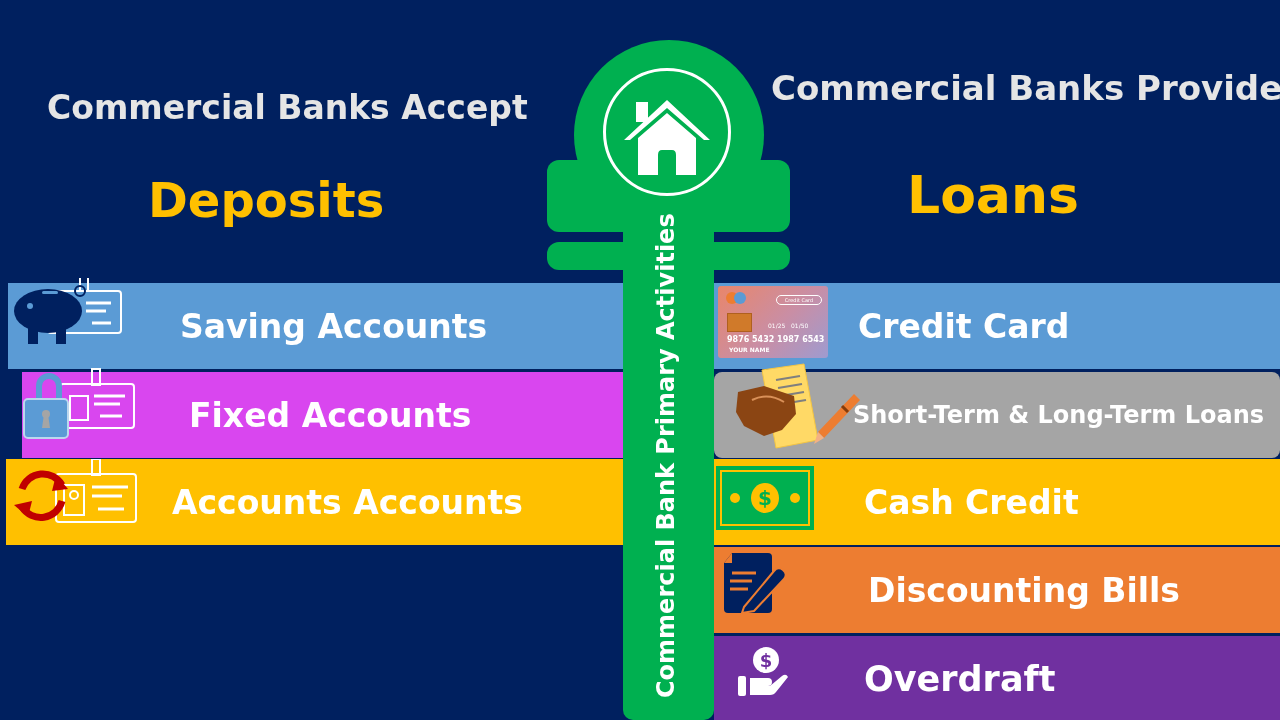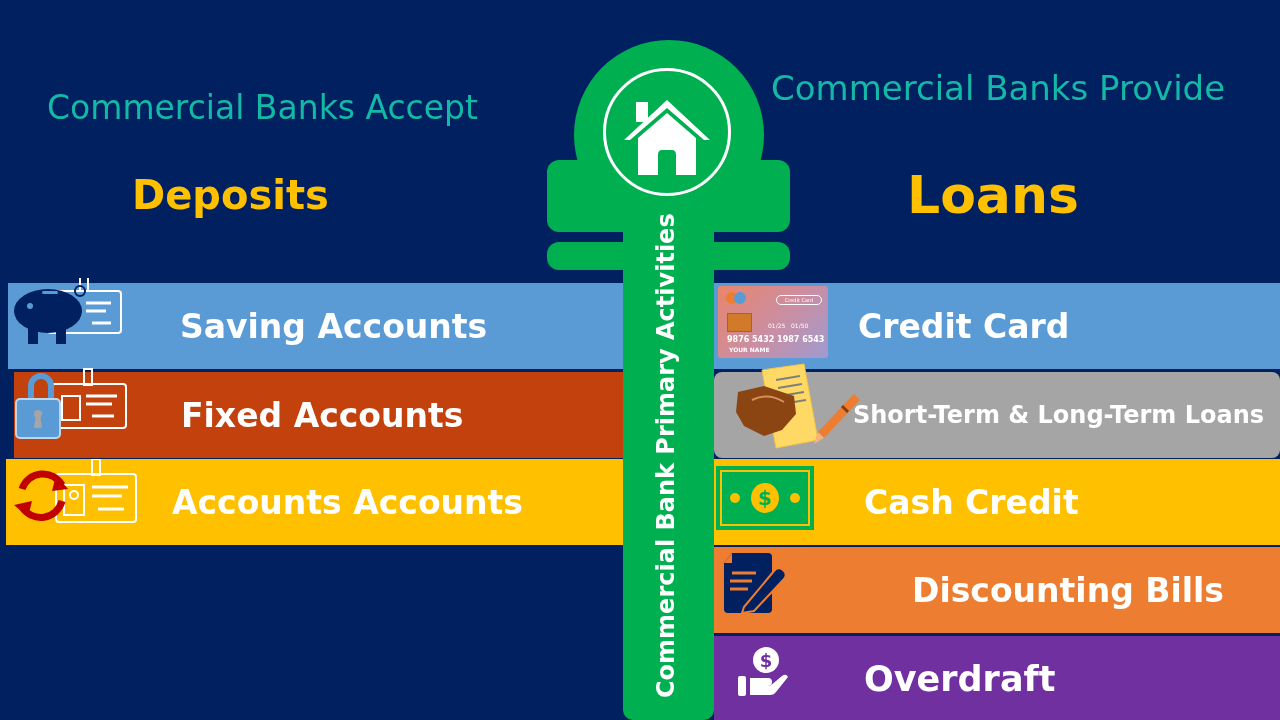--- a/index.html
+++ b/index.html
@@ -1,31 +1,31 @@
 <!DOCTYPE html>
 <html><head>
 <meta charset="utf-8">
 <style>
   html, body { margin:0; padding:0; }
   body { width:1280px; height:720px; background:#00205F; position:relative; overflow:hidden;
          font-family:"DejaVu Sans", "Liberation Sans", sans-serif; }
   .abs { position:absolute; }
-  .heading { color:#14b8a6; font-weight:normal; white-space:nowrap; }
+  .heading { color:#e5e5e5; font-weight:bold; white-space:nowrap; }
   .big { color:#FFC000; font-weight:bold; white-space:nowrap; }
   .bar { position:absolute; height:86px; display:flex; align-items:center; }
   .bar .label { color:#fff; font-weight:bold; white-space:nowrap; position:absolute; }
   .icon { position:absolute; }
   .vtext { position:absolute; color:#fff; font-weight:bold; font-size:24px; white-space:nowrap;
            transform:rotate(-90deg); transform-origin:left top; }
 </style>
 </head>
 <body>
 
 <div class="abs heading" style="left:47px; top:88px; font-size:33px;">Commercial Banks Accept</div>
-<div class="abs big" style="left:132px; top:172px; font-size:40px;">Deposits</div>
+<div class="abs big" style="left:148px; top:172px; font-size:48px;">Deposits</div>
 
 <div class="abs heading" style="left:771px; top:68px; font-size:34px;">Commercial Banks Provide</div>
 <div class="abs big" style="left:907px; top:165px; font-size:52px;">Loans</div>
 
 <div class="bar" style="left:8px; top:283px; width:620px; background:#5B9BD5;">
   <svg class="icon" style="left:0;top:-5px" width="120" height="70" viewBox="0 0 120 70">
     <rect x="40" y="13" width="73" height="42" rx="3" fill="none" stroke="#fff" stroke-width="2"></rect>
     <rect x="72" y="-2" width="8" height="15" fill="none" stroke="#fff" stroke-width="2"></rect>
     <line x1="78" y1="25" x2="103" y2="25" stroke="#fff" stroke-width="3"></line>
     <line x1="78" y1="33" x2="98" y2="33" stroke="#fff" stroke-width="3"></line>
@@ -33,21 +33,21 @@
     <ellipse cx="40" cy="33" rx="34" ry="22" fill="#00205F"></ellipse>
     <rect x="20" y="48" width="10" height="18" fill="#00205F"></rect>
     <rect x="48" y="48" width="10" height="18" fill="#00205F"></rect>
     <circle cx="72" cy="13" r="5" fill="none" stroke="#00205F" stroke-width="2"></circle>
     <circle cx="22" cy="28" r="3" fill="#5B9BD5"></circle>
     <rect x="34" y="13" width="16" height="3" rx="1.5" fill="#5B9BD5"></rect>
   </svg>
   <span class="label" style="left:172px; font-size:33px;">Saving Accounts</span>
 </div>
 
-<div class="bar" style="left:14px; top:372px; width:621px; background:#c2410c;">
+<div class="bar" style="left:22px; top:372px; width:621px; background:#d946ef;">
   <svg class="icon" style="left:0;top:-8px" width="120" height="80" viewBox="0 0 120 80">
     <rect x="38" y="20" width="74" height="44" rx="3" fill="none" stroke="#fff" stroke-width="2"></rect>
     <rect x="70" y="5" width="8" height="16" fill="none" stroke="#fff" stroke-width="2"></rect>
     <rect x="48" y="32" width="18" height="24" fill="none" stroke="#fff" stroke-width="2"></rect>
     <line x1="72" y1="32" x2="103" y2="32" stroke="#fff" stroke-width="3"></line>
     <line x1="72" y1="40" x2="98" y2="40" stroke="#fff" stroke-width="3"></line>
     <line x1="78" y1="52" x2="100" y2="52" stroke="#fff" stroke-width="3"></line>
     <path d="M17 36 V22 a10 10 0 0 1 20 0 V36" fill="none" stroke="#5B9BD5" stroke-width="6"></path>
     <rect x="2" y="35" width="44" height="39" rx="4" fill="#5B9BD5" stroke="#BDD7EE" stroke-width="2"></rect>
     <circle cx="24" cy="50" r="4" fill="#A5A5A5"></circle>
@@ -114,21 +114,21 @@
 
 <div class="bar" style="left:714px; top:547px; width:566px; background:#ED7D31;">
   <svg class="icon" style="left:8px;top:4px" width="70" height="65" viewBox="0 0 70 65">
     <path d="M10 2 H46 Q50 2 50 6 V58 Q50 62 46 62 H6 Q2 62 2 58 V12Z" fill="#00205F"></path>
     <path d="M2 12 L10 2 V12Z" fill="#ED7D31"></path>
     <line x1="10" y1="22" x2="34" y2="22" stroke="#ED7D31" stroke-width="3"></line>
     <line x1="8" y1="30" x2="30" y2="30" stroke="#ED7D31" stroke-width="3"></line>
     <line x1="8" y1="38" x2="26" y2="38" stroke="#ED7D31" stroke-width="3"></line>
     <path d="M22 56 L52 20 Q56 15 61 19 Q66 23 62 28 L32 60 L20 62Z" fill="#00205F" stroke="#ED7D31" stroke-width="2"></path>
   </svg>
-  <span class="label" style="left:154px; font-size:33px;margin-left:44px;">Discounting Bills</span>
+  <span class="label" style="left:154px; font-size:33px;">Discounting Bills</span>
 </div>
 
 <div class="bar" style="left:714px; top:636px; width:566px; background:#7030A0;">
   <svg class="icon" style="left:22px;top:10px" width="60" height="55" viewBox="0 0 60 55">
     <circle cx="30" cy="14" r="13" fill="#fff"></circle>
     <text x="30" y="21" text-anchor="middle" font-size="18" font-weight="bold" fill="#7030A0" font-family="DejaVu Sans, sans-serif">$</text>
     <rect x="2" y="30" width="8" height="20" rx="2" fill="#fff"></rect>
     <path d="M14 32 H32 Q36 32 36 36 Q36 40 32 40 H24 H34 L46 30 Q50 27 52 31 L40 46 Q38 49 34 49 H14Z" fill="#fff"></path>
   </svg>
   <span class="label" style="left:150px; font-size:35px;">Overdraft</span>

